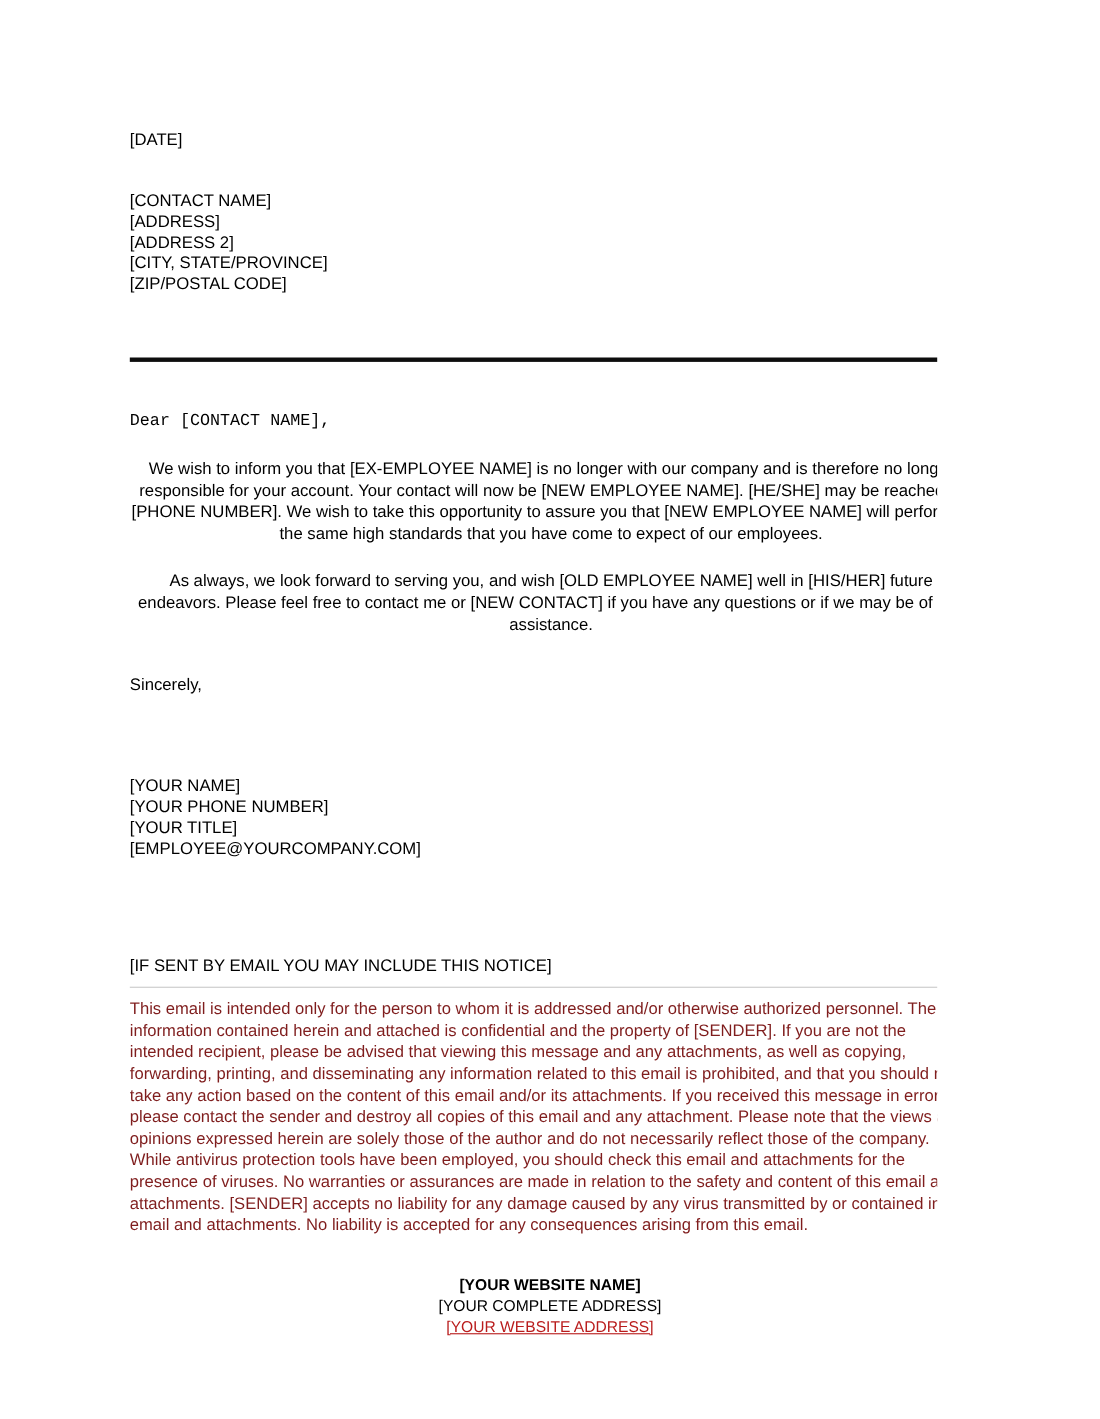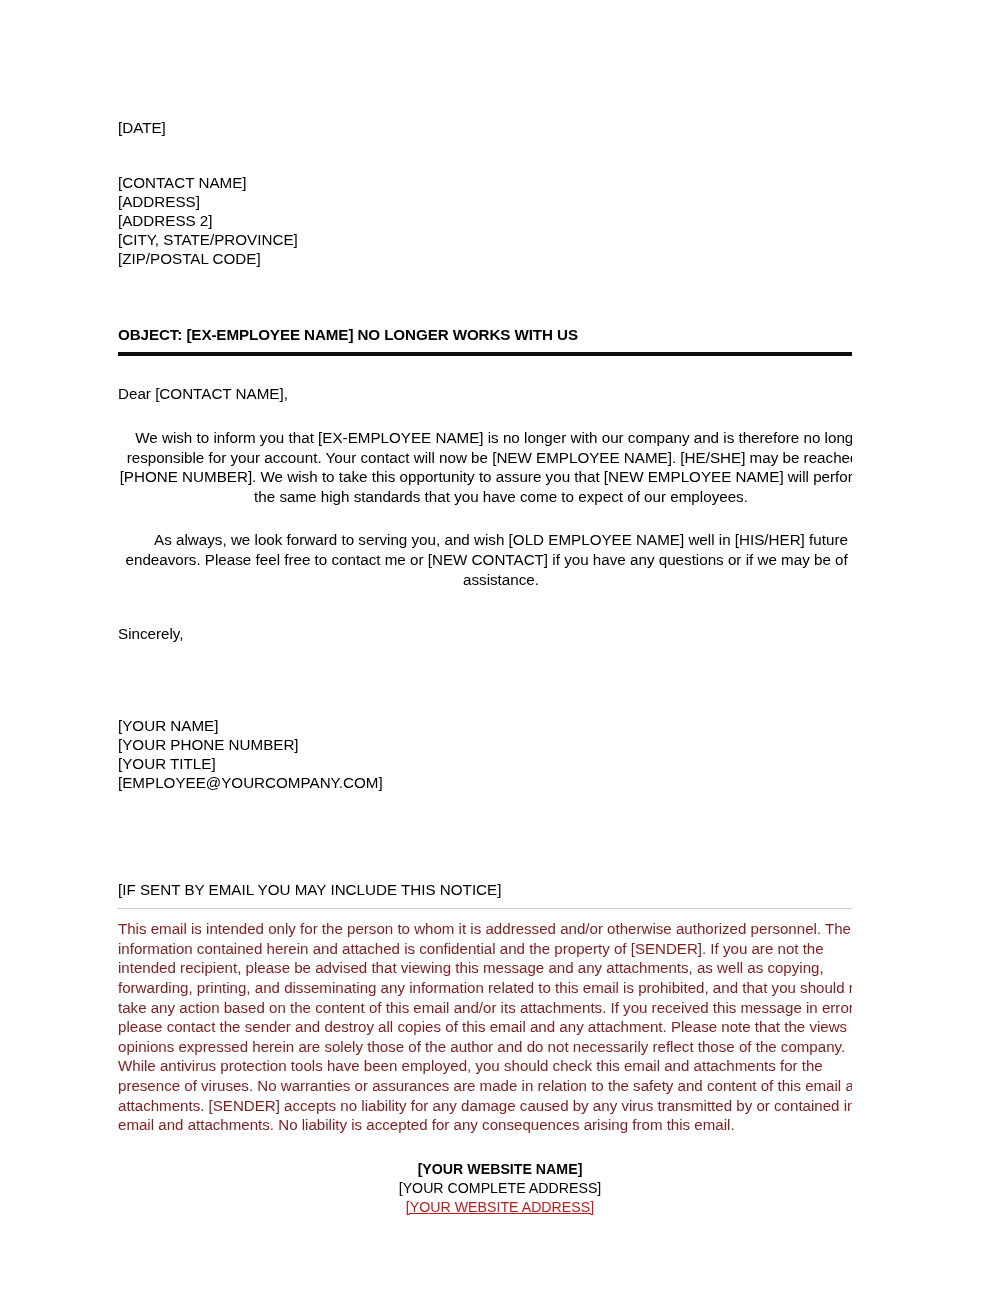--- a/index.html
+++ b/index.html
@@ -66,21 +66,22 @@
   }
   .object-rule {
     margin-top: 8px;
     height: 4px;
     background: #0d0d0d;
     width: 766px;
   }
 
   
   .salutation {
-    margin-top: 28px;
+    margin-top: 44px;
+    font-family: Liberation Mono, monospace;
   }
   .body-para-1 {
     margin-top: 25px;
   }
   .body-para-2 {
     margin-top: 24px;
   }
   .closing {
     margin-top: 35px;
   }
@@ -150,21 +151,20 @@
 
     <div class="address-block">
       <div class="line">[CONTACT NAME]</div>
       <div class="line">[ADDRESS]</div>
       <div class="line">[ADDRESS 2]</div>
       <div class="line">[CITY, STATE/PROVINCE]</div>
       <div class="line">[ZIP/POSTAL CODE]</div>
     </div>
 
     <div class="object-block">
-      <div class="object-title">OBJECT: [EX-EMPLOYEE NAME] NO LONGER WORKS WITH US</div>
       <div class="object-rule"></div>
     </div>
 
     <div class="line salutation">Dear [CONTACT NAME],</div>
 
     <div class="para body-para-1">We wish to inform you that [EX-EMPLOYEE NAME] is no longer with our company and is therefore no longer responsible for your account. Your contact will now be [NEW EMPLOYEE NAME]. [HE/SHE] may be reached at [PHONE NUMBER]. We wish to take this opportunity to assure you that [NEW EMPLOYEE NAME] will perform at the same high standards that you have come to expect of our employees.</div>
     <div class="para body-para-2">As always, we look forward to serving you, and wish [OLD EMPLOYEE NAME] well in [HIS/HER] future endeavors. Please feel free to contact me or [NEW CONTACT] if you have any questions or if we may be of any assistance.</div>
 
     <div class="line closing">Sincerely,</div>
 

